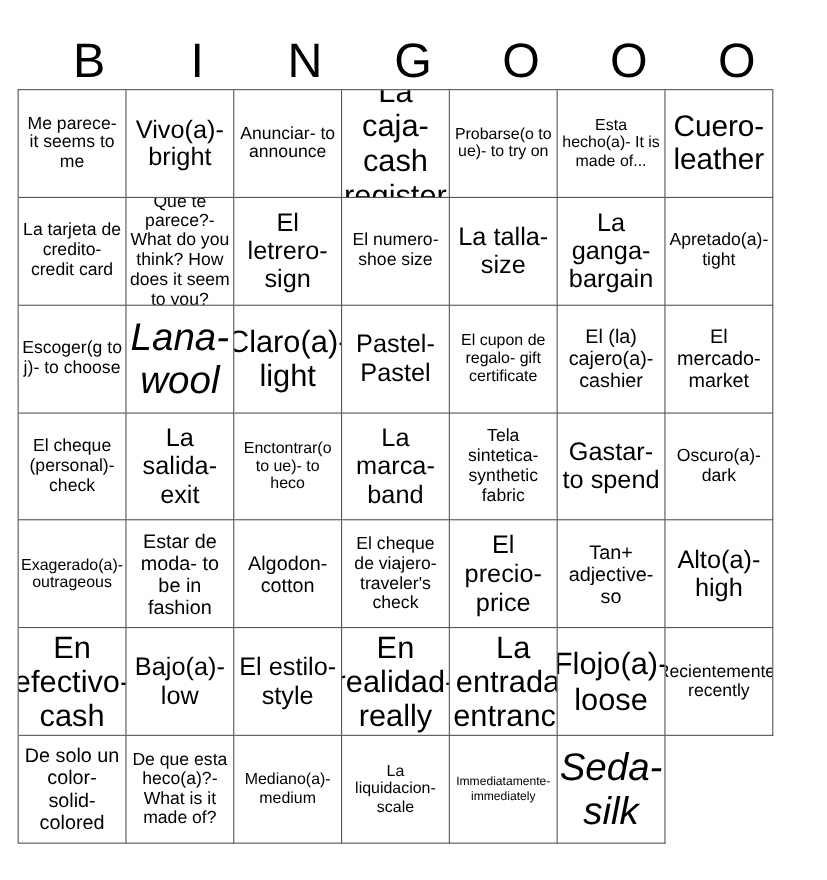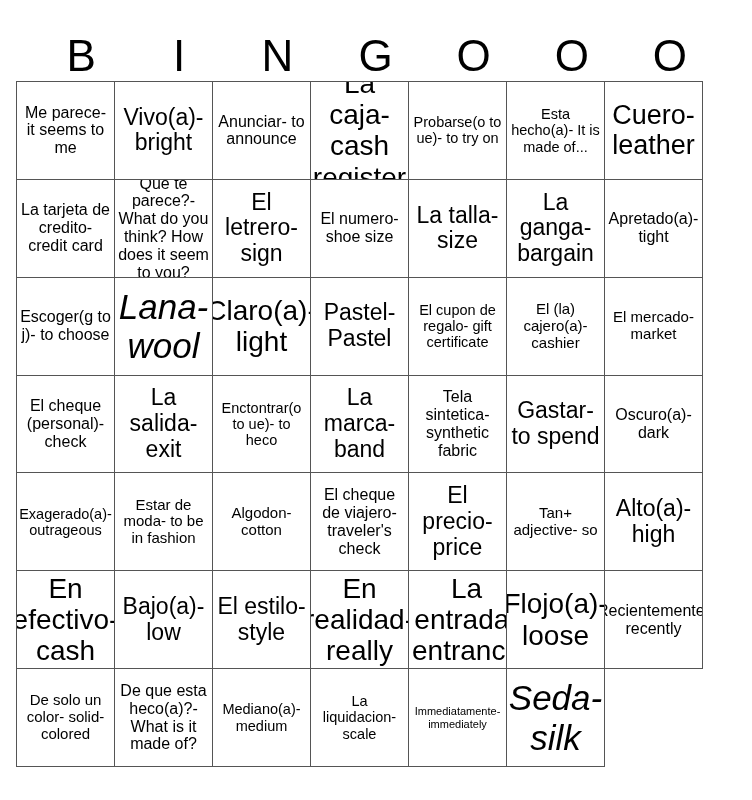--- a/index.html
+++ b/index.html
@@ -11,21 +11,21 @@
   .grid { position: absolute; left: 16px; top: 81px; width: 687px; height: 686px;
           display: grid; grid-template-columns: repeat(7, 1fr); grid-template-rows: repeat(7, 1fr);
           border-left: 1px solid #555; border-top: 1px solid #555; box-sizing: border-box; }
   .cell { border-right: 1px solid #555; border-bottom: 1px solid #555; display: flex;
           align-items: center; justify-content: center; text-align: center; padding: 2px 3px;
           box-sizing: border-box; overflow: hidden; line-height: 1.12; }
   .s9 { font-size: 11px; }
   .s10 { font-size: 16px; text-align: center; }
   .s13 { font-size: 14.5px; }
   .s16 { font-size: 16px; }
-  .s17 { font-size: 15px; }
+  .s17 { font-size: 18px; }
   .s20 { font-size: 28px; }
   .s22 { font-size: 23px; }
   .s26 { font-size: 27px; }
   .s30 { font-size: 35px; font-style: italic; }
   .left { justify-content: flex-start; text-align: center; }
 </style>
 </head>
 <body>
 
 <div class="header">

